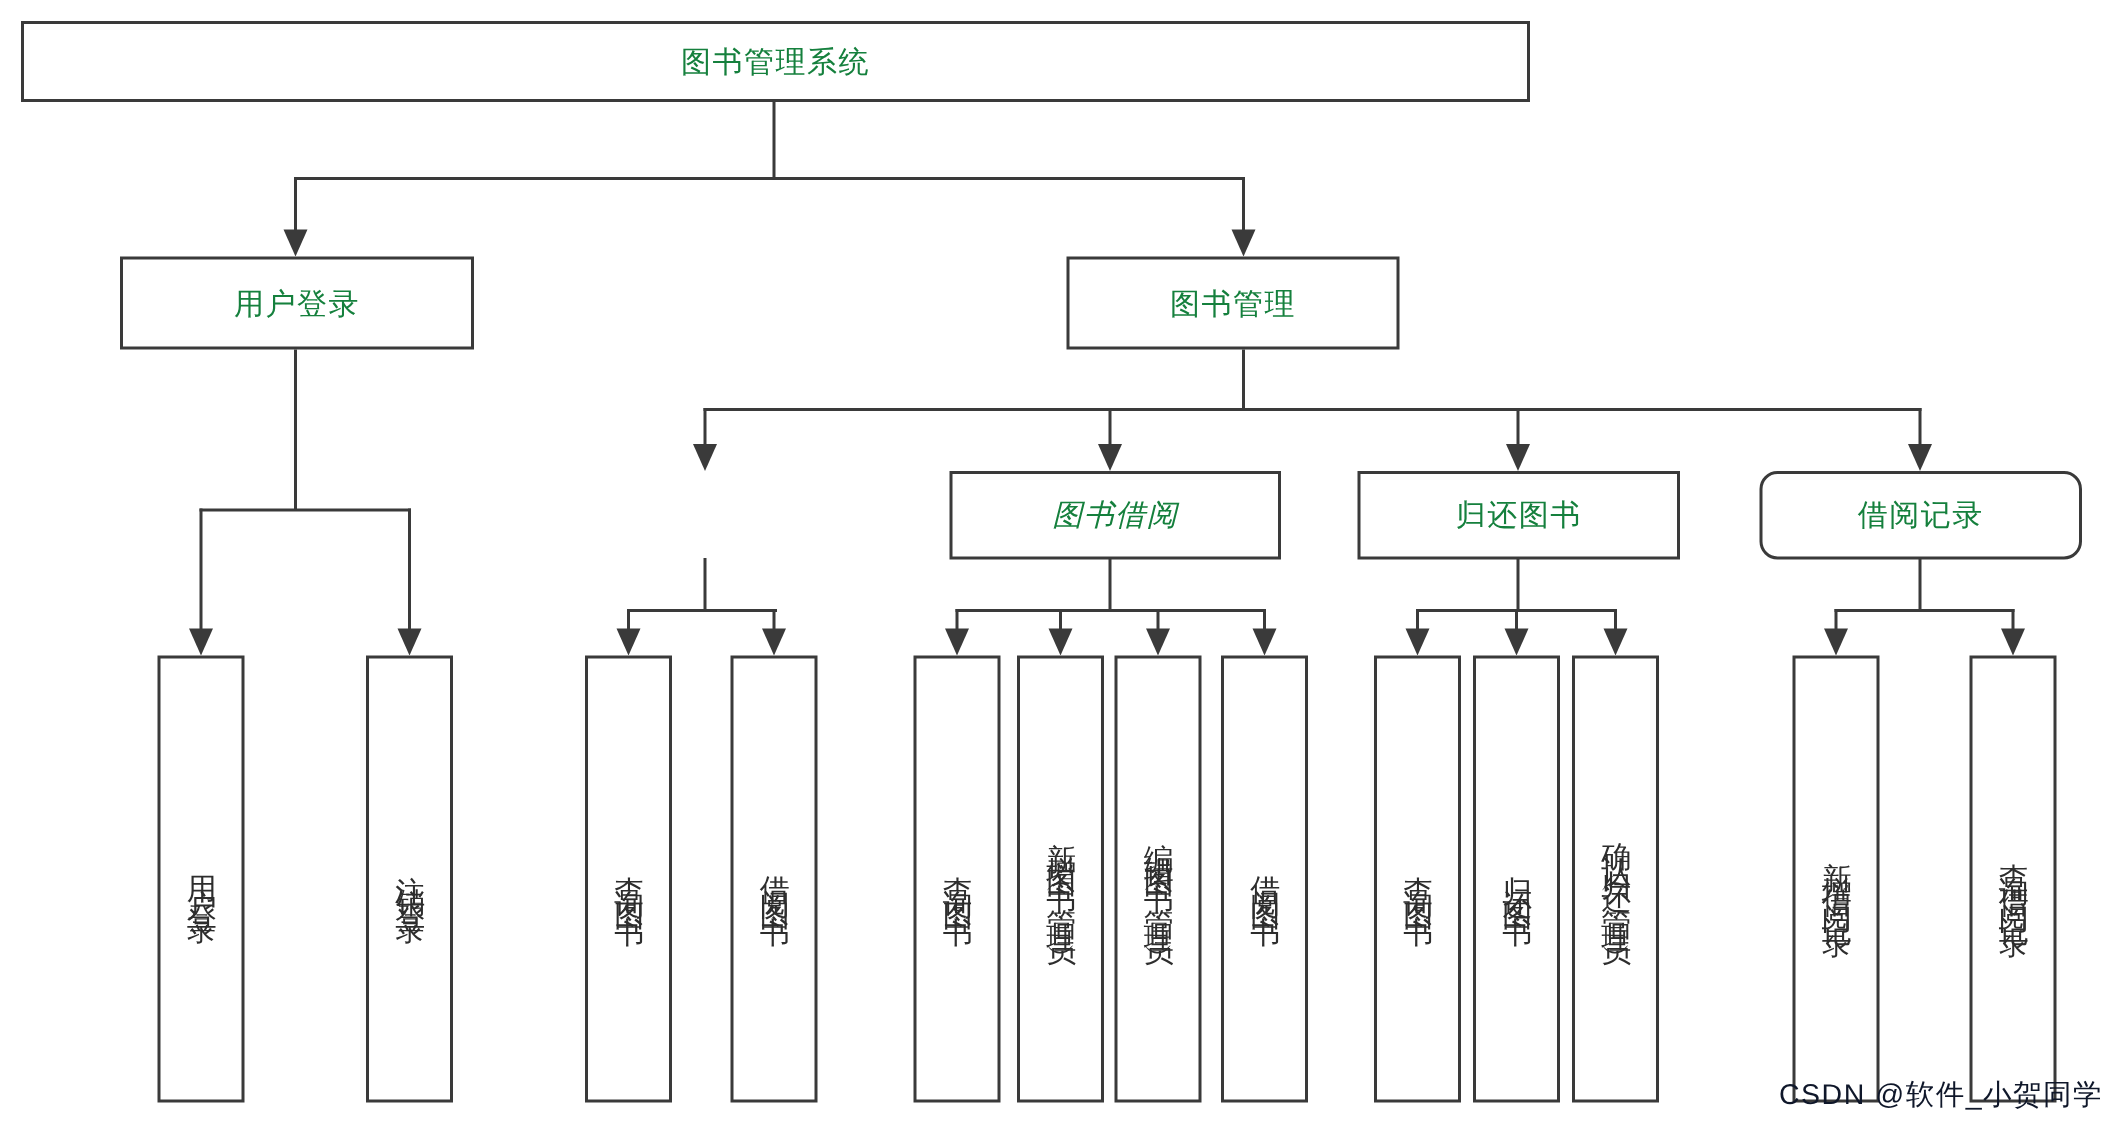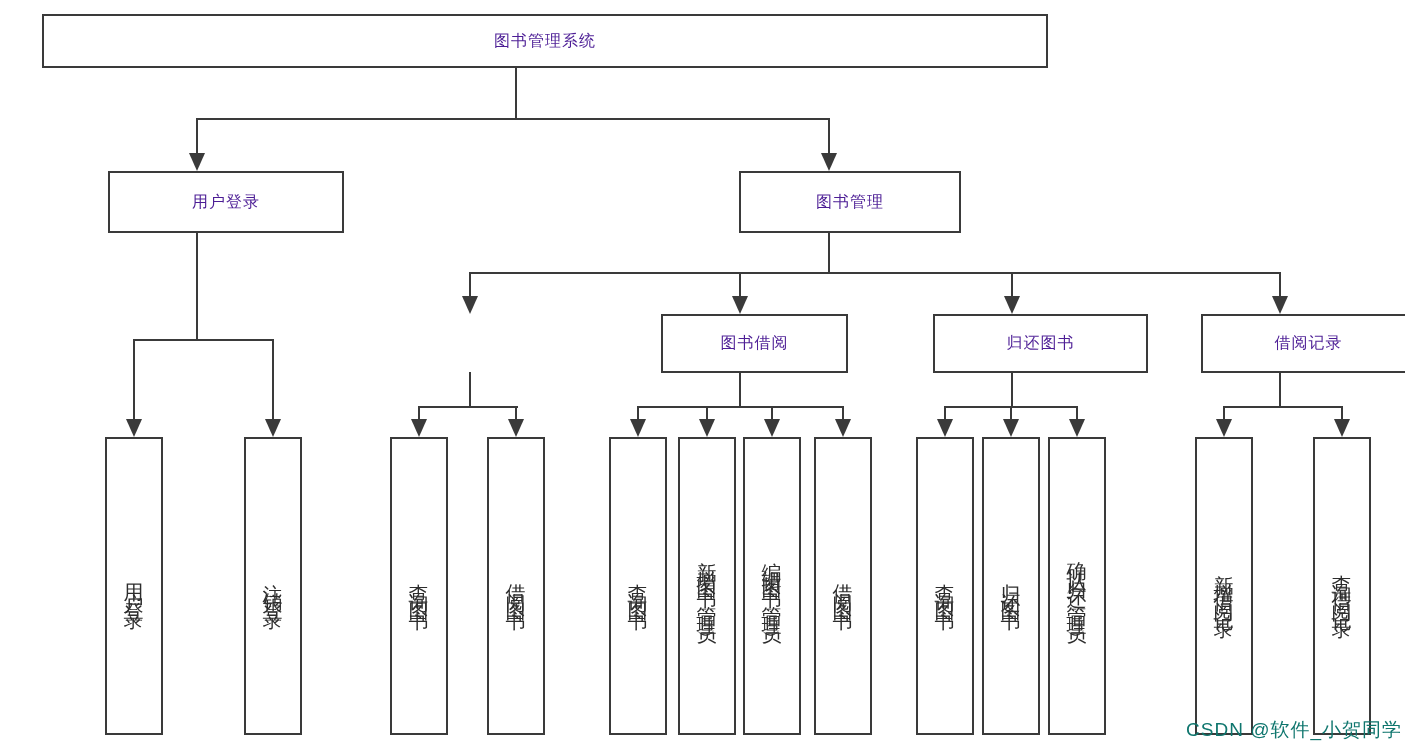--- a/index.html
+++ b/index.html
@@ -4,42 +4,42 @@
 <style>
   html,body { margin:0; padding:0; background:#ffffff; }
   #canvas {
     position:relative; width:1405px; height:747px; background:#ffffff;
     font-family:"Liberation Sans","DejaVu Sans",sans-serif; overflow:hidden;
   }
   .box {
     position:absolute; box-sizing:border-box;
     border:2px solid #3a3a3a; background:#ffffff;
     display:flex; align-items:center; justify-content:center;
-    font-size:16px; color:#4c1d95; letter-spacing:1px;margin-left:28px;
+    font-size:20px; color:#15803d; letter-spacing:1px;
   }
   .leaf {
     position:absolute; box-sizing:border-box; top:437px; width:58px; height:298px;
     border:2px solid #3a3a3a; background:#ffffff;
     display:flex; align-items:center; justify-content:center;
     font-size:20px; color:#2d2d2d;
   }
   .vtext {
     writing-mode:vertical-rl; text-orientation:mixed;
     letter-spacing:9px; line-height:1; white-space:nowrap;
   }
   .vl { position:absolute; width:2px; background:#3a3a3a; }
   .hl { position:absolute; height:2px; background:#3a3a3a; }
   .ar {
     position:absolute; width:0; height:0;
     border-left:8px solid transparent; border-right:8px solid transparent;
     border-top:18px solid #3a3a3a;
   }
   .wm {
     position:absolute; right:3px; bottom:4px; z-index:5;
-    color:#0f766e; font-size:19px; letter-spacing:1px;
+    color:#0f172a; font-size:19px; letter-spacing:1px;
   }
 </style>
 </head>
 <body>
 
 <div id="canvas">
 
   <div class="box" style="left:14px; top:14px; width:1006px; height:54px;">图书管理系统</div>
 
   <div class="vl" style="left:515px; top:67px; height:52px;"></div>
@@ -63,23 +63,23 @@
   <div class="hl" style="left:469px; top:272px; width:812px;"></div>
   <div class="vl" style="left:469px; top:272px; height:28px;"></div>
   <div class="vl" style="left:739px; top:272px; height:28px;"></div>
   <div class="vl" style="left:1011px; top:272px; height:28px;"></div>
   <div class="vl" style="left:1279px; top:272px; height:28px;"></div>
   <div class="ar" style="left:462px; top:296px;"></div>
   <div class="ar" style="left:732px; top:296px;"></div>
   <div class="ar" style="left:1004px; top:296px;"></div>
   <div class="ar" style="left:1272px; top:296px;"></div>
 
-  <div class="box" style="left:633px; top:314px; width:187px; height:59px;">图书借阅</div>
+  <div class="box" style="left:633px; top:314px; width:221px; height:59px;font-style:italic;">图书借阅</div>
   <div class="box" style="left:905px; top:314px; width:215px; height:59px;">归还图书</div>
-  <div class="box" style="left:1173px; top:314px; width:215px; height:59px;">借阅记录</div>
+  <div class="box" style="left:1173px; top:314px; width:215px; height:59px;border-radius:12px;">借阅记录</div>
 
   <div class="vl" style="left:469px; top:372px; height:35px;"></div>
   <div class="hl" style="left:418px; top:406px; width:100px;"></div>
   <div class="vl" style="left:418px; top:406px; height:16px;"></div>
   <div class="vl" style="left:515px; top:406px; height:16px;"></div>
   <div class="ar" style="left:411px; top:419px;"></div>
   <div class="ar" style="left:508px; top:419px;"></div>
 
   <div class="vl" style="left:739px; top:372px; height:35px;"></div>
   <div class="hl" style="left:637px; top:406px; width:207px;"></div>

